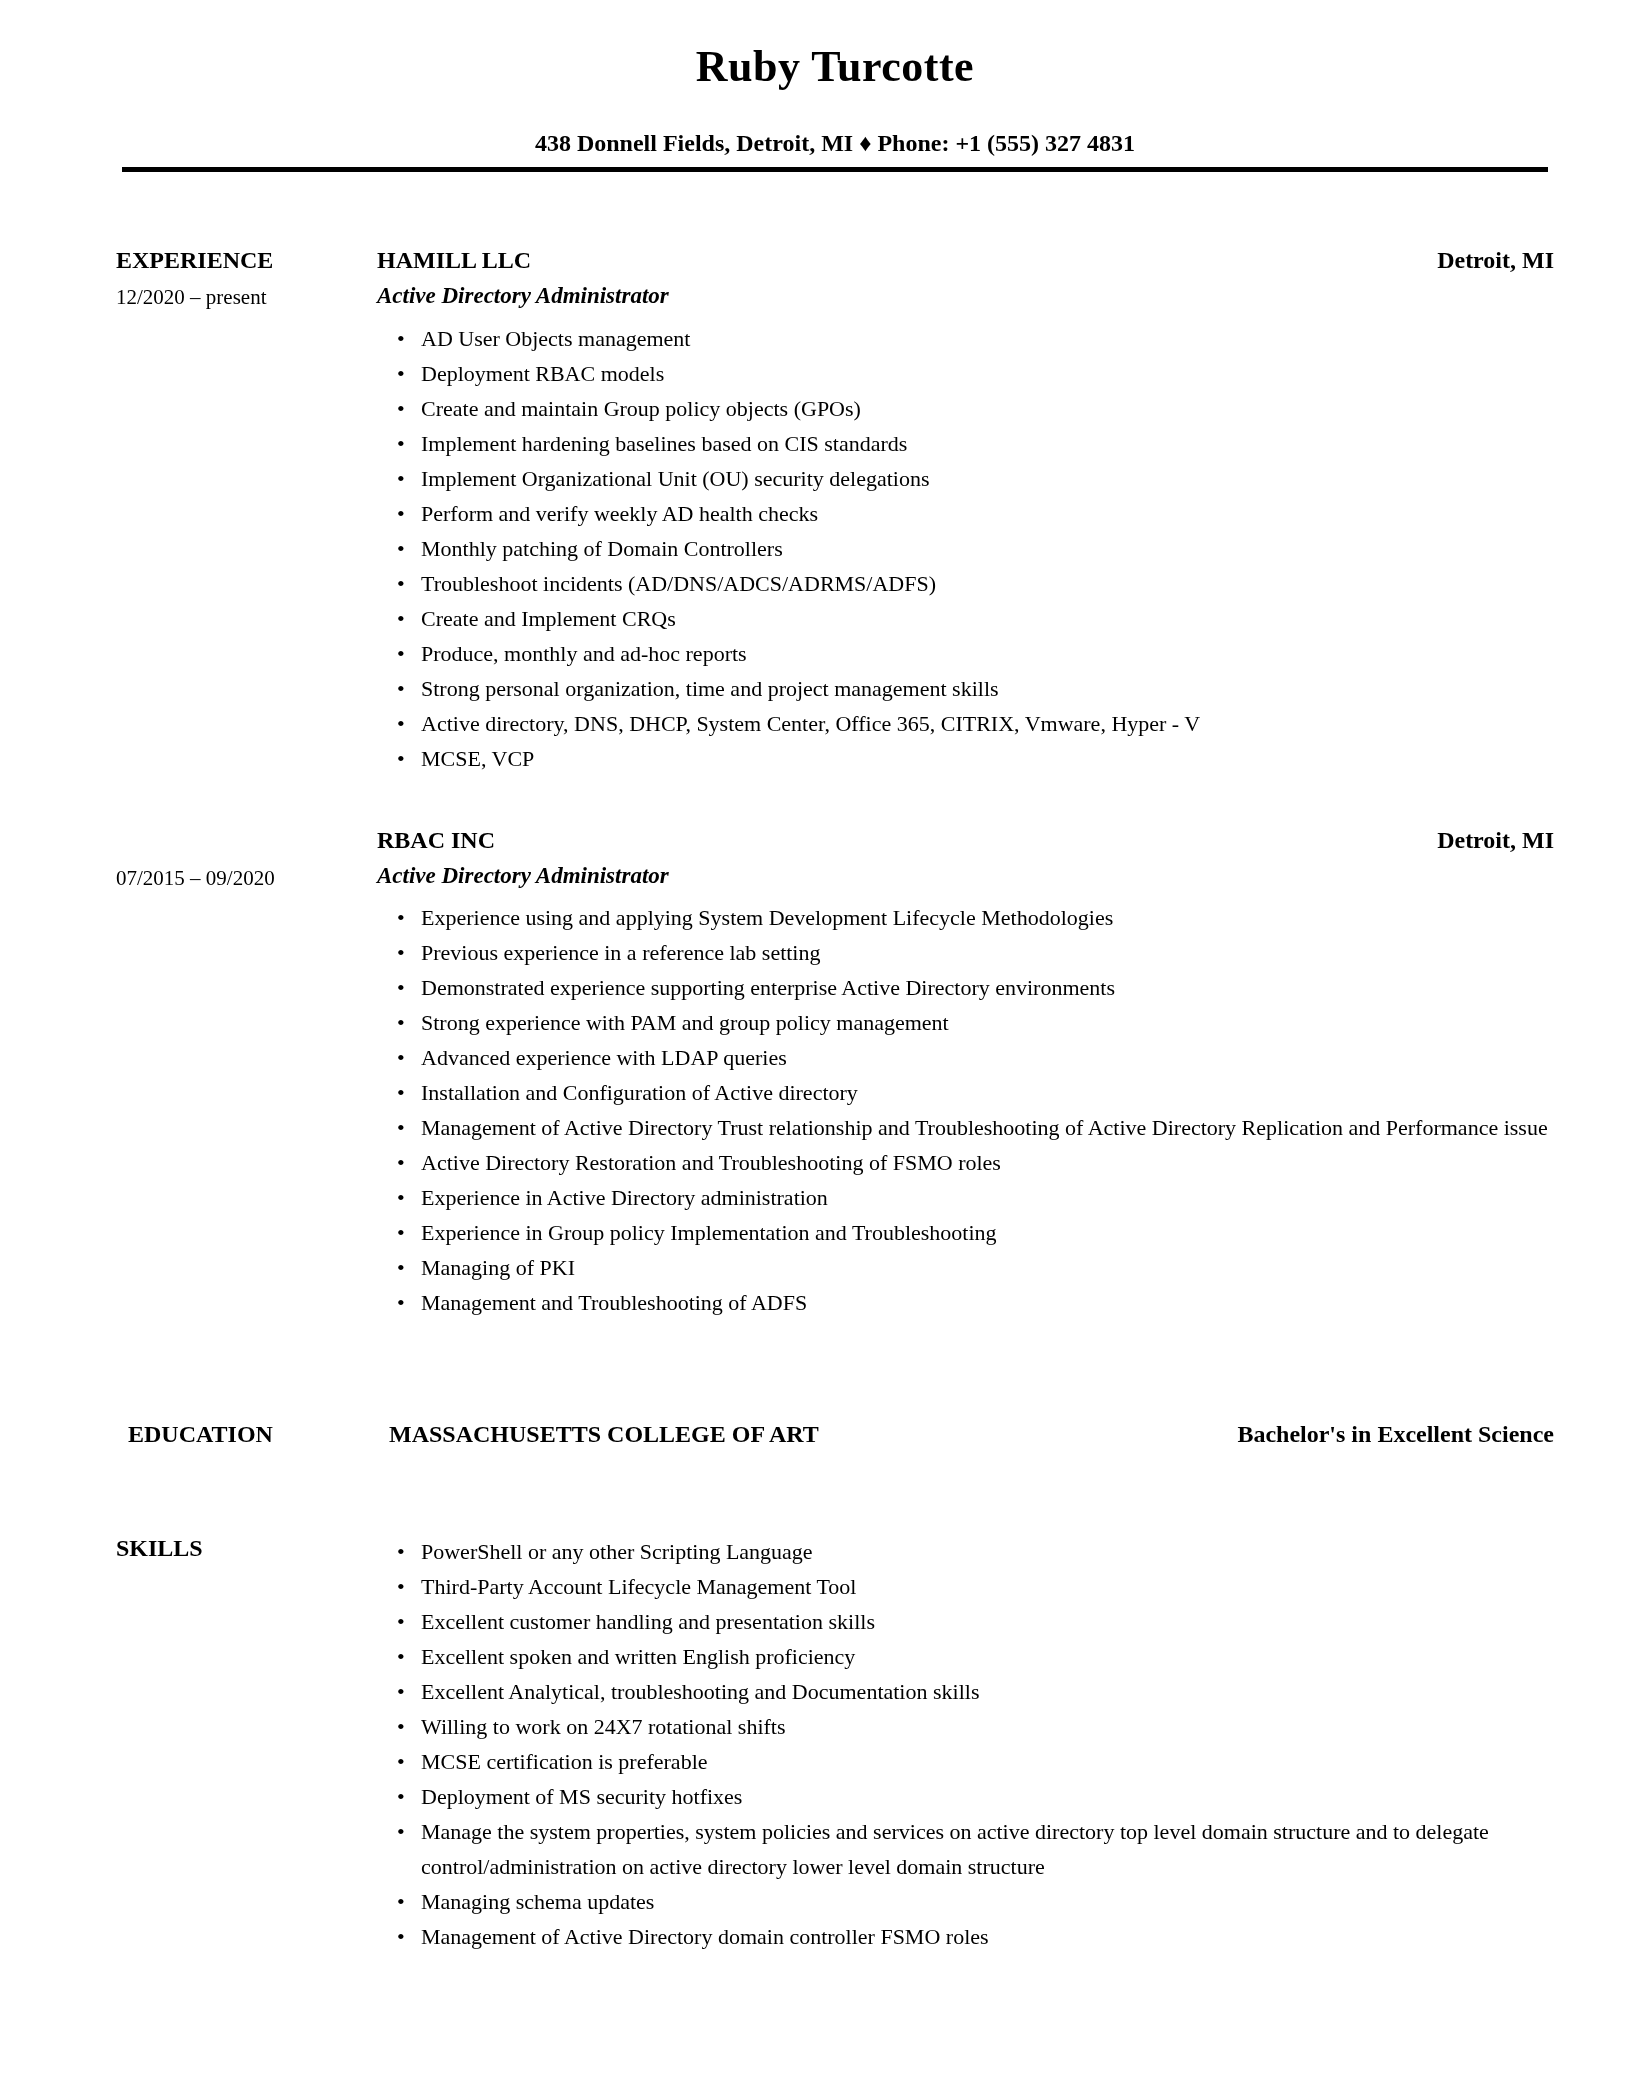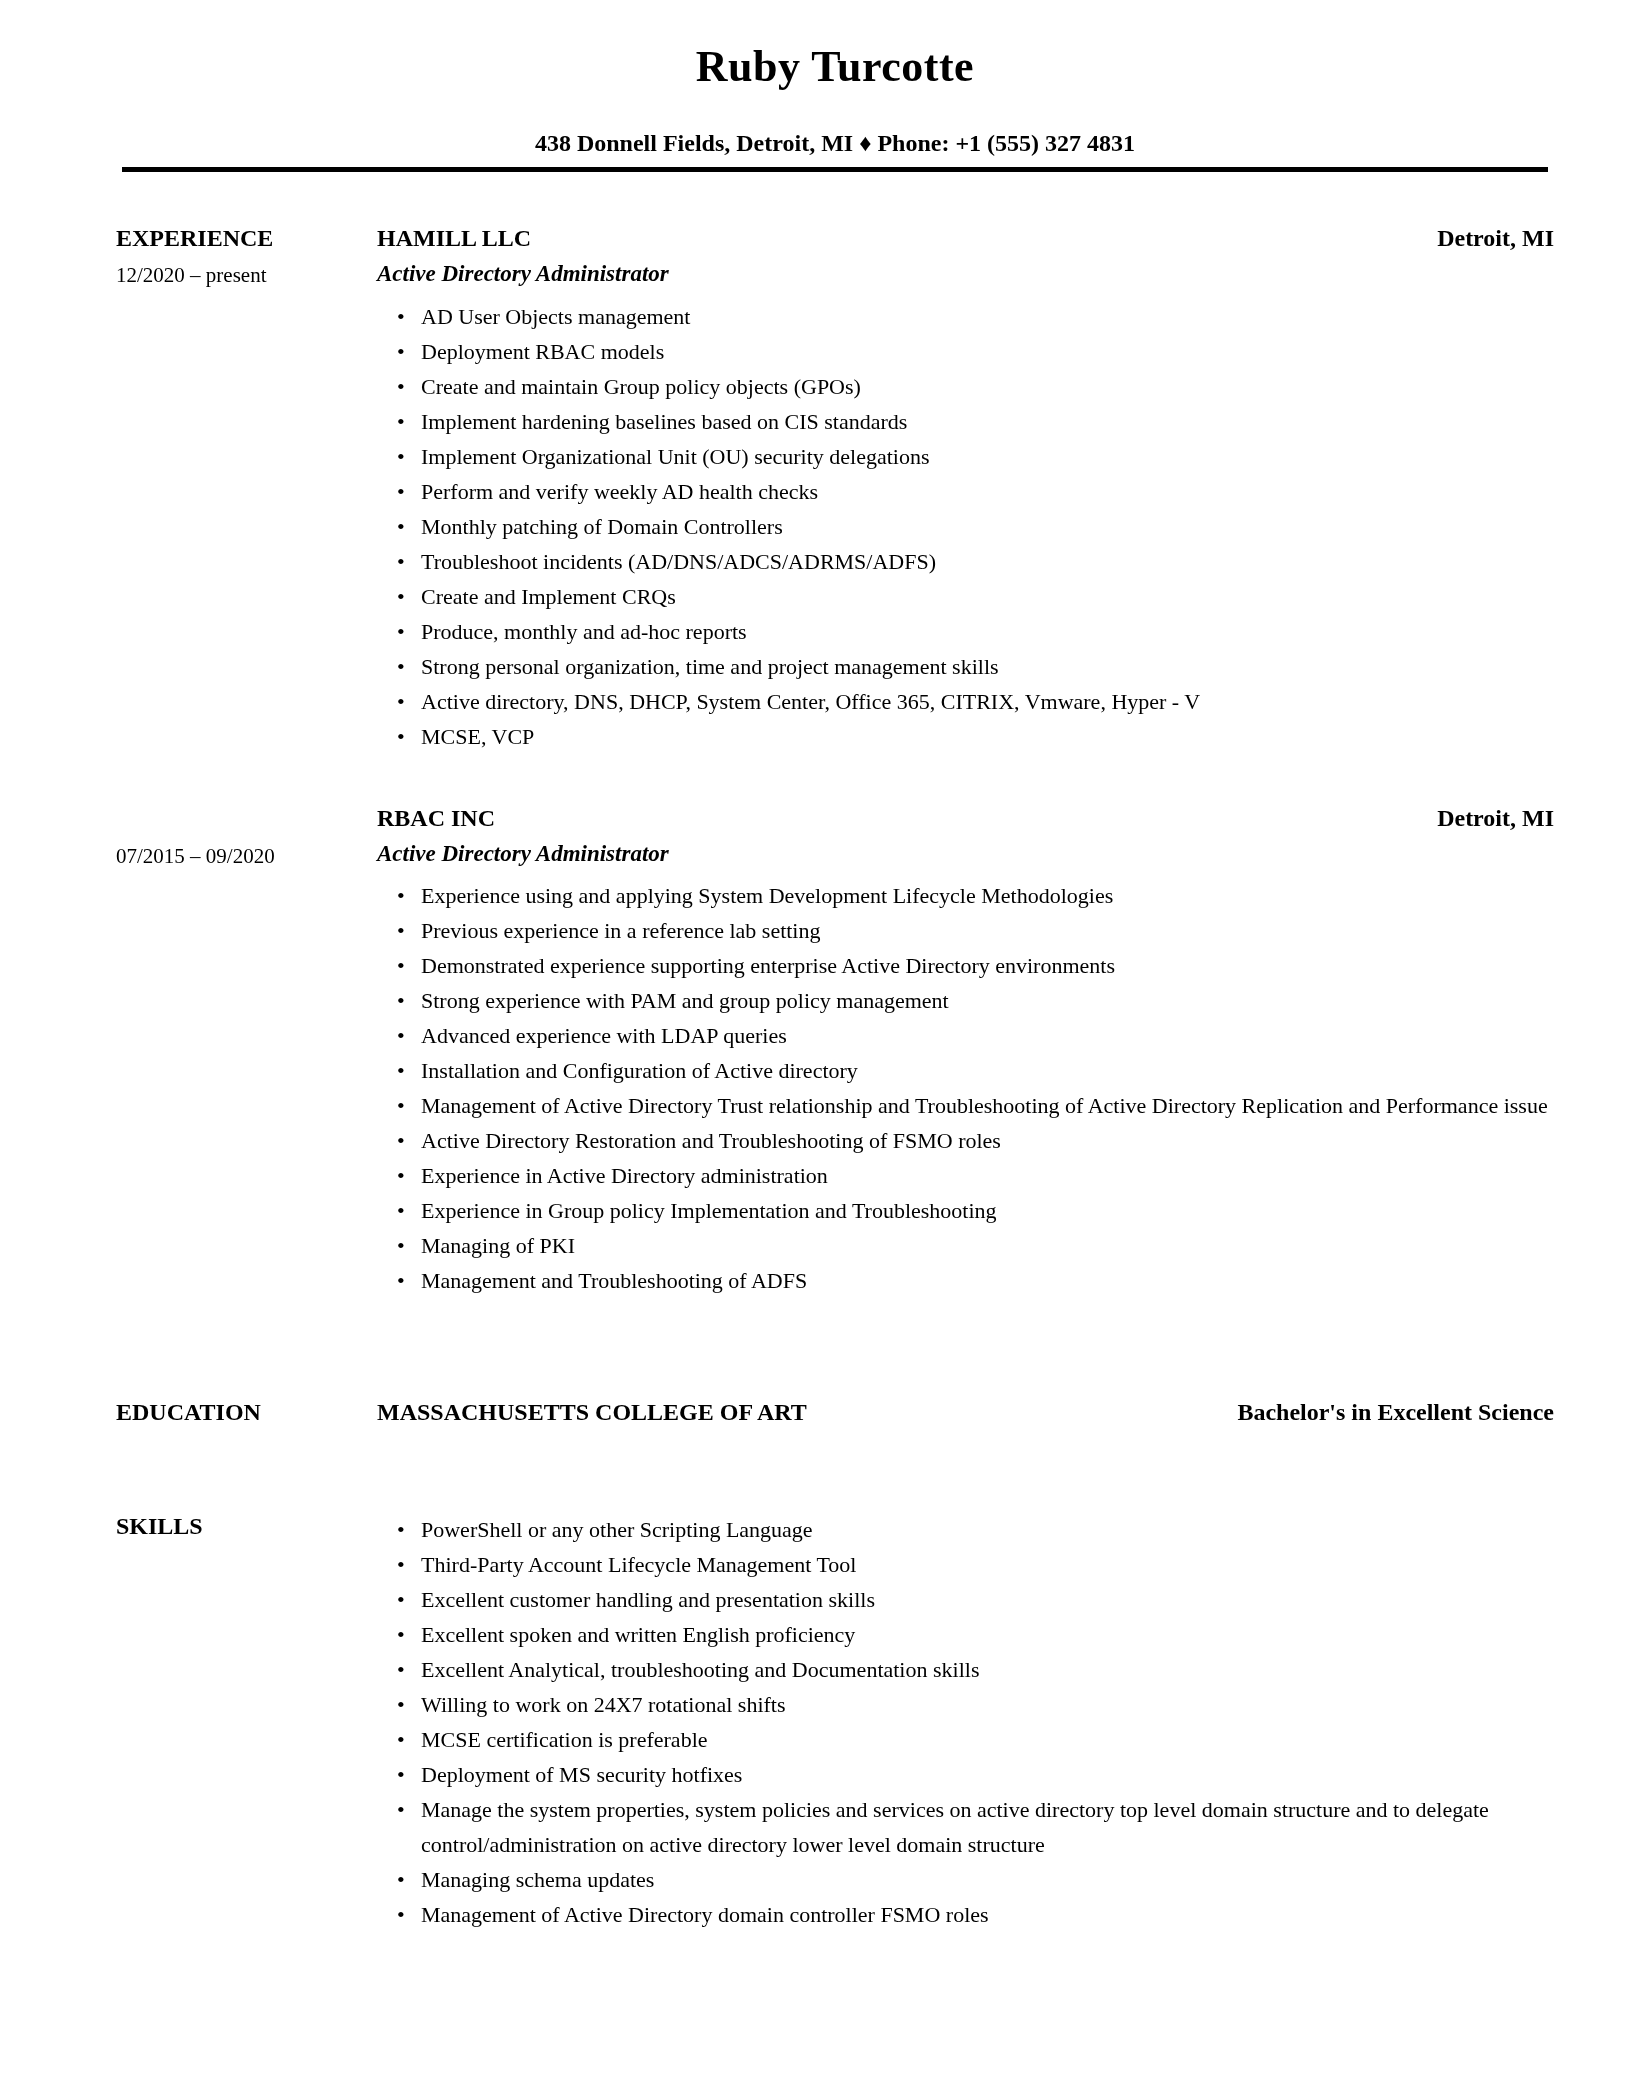--- a/index.html
+++ b/index.html
@@ -81,24 +81,24 @@
     font-size: 22px;
     line-height: 35px;
   }
   ul.bullets li::before {
     content: "\2022";
     position: absolute;
     left: 20px;
     top: 0;
   }
   
-  .row-experience { margin-top: 52px; font-family: Liberation Serif, serif; }
+  .row-experience { margin-top: 74px; font-family: Liberation Serif, serif; }
   .row-job2 { margin-top: 50px; }
   .row-job2 .dates { margin-top: 40px; }
-  .row-education { margin-top: 100px; }
+  .row-education { margin-top: 100px; margin-left: 12px; }
   .row-skills { margin-top: 85px; }
   .row-skills ul.bullets { margin-top: 0; }
   .edu-head {
     display: flex;
     justify-content: space-between;
     align-items: baseline;
   }
   .school, .degree {
     font-size: 24px;
     font-weight: bold;

